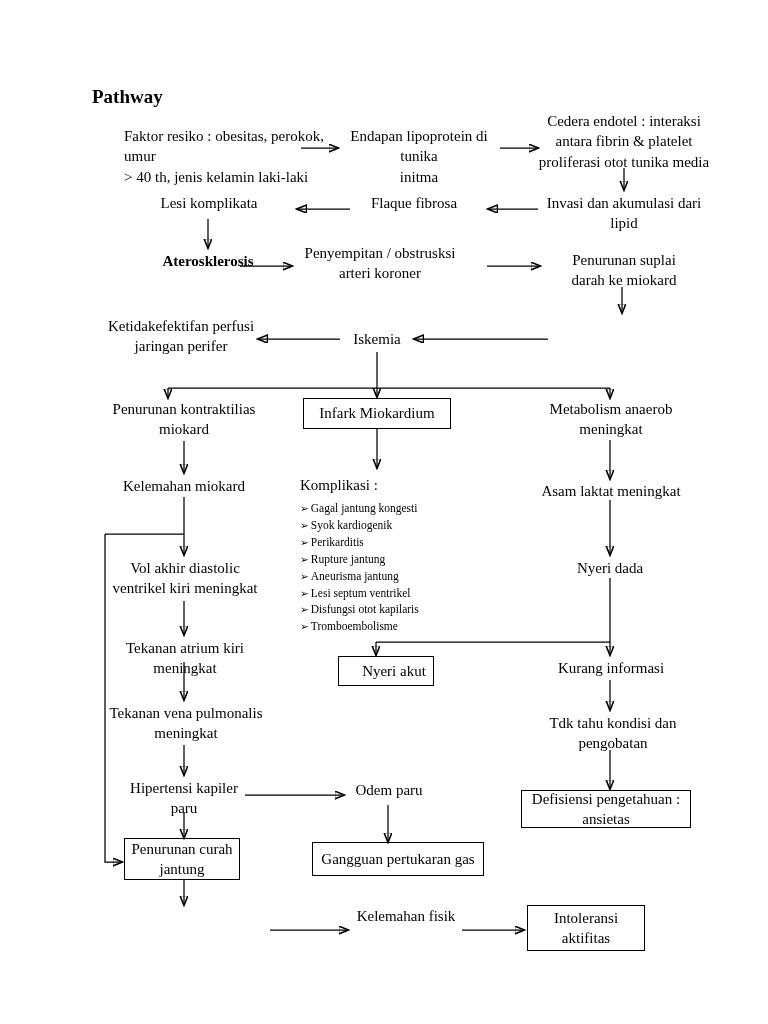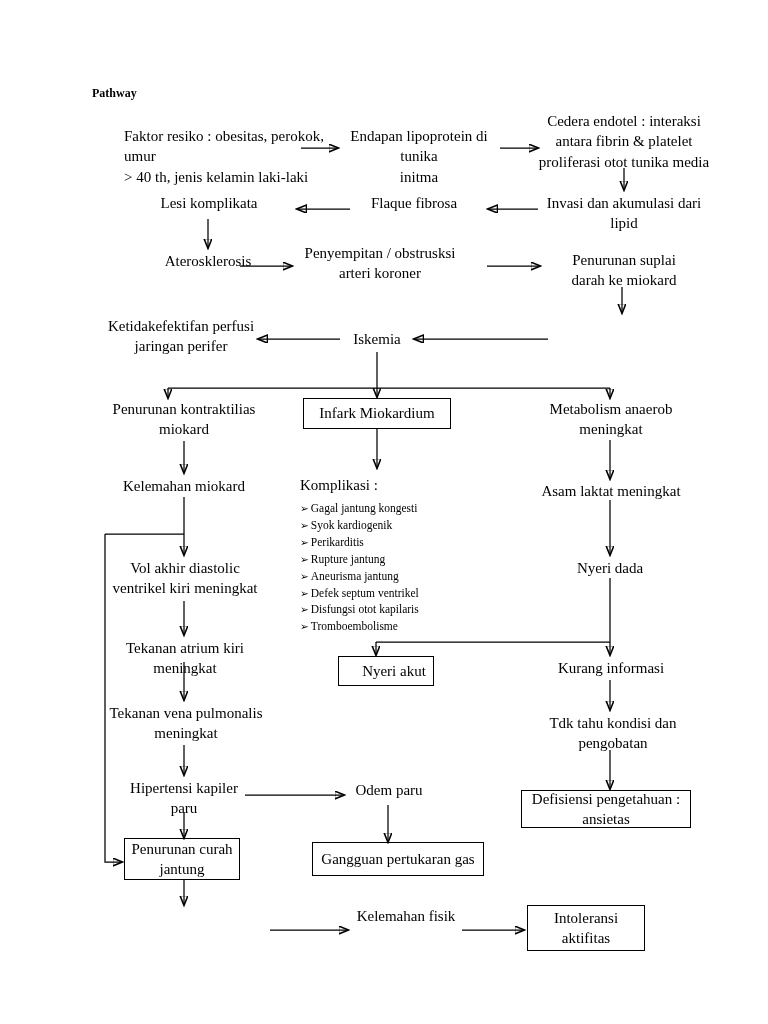--- a/index.html
+++ b/index.html
@@ -32,21 +32,21 @@
     border: 1px solid #000;
     box-sizing: border-box;
     display: flex;
     align-items: center;
     justify-content: center;
   }
   #title {
     position: absolute;
     left: 92px;
     top: 86px;
-    font-size: 12px;
+    font-size: 19px;
     font-weight: bold;
   }
   .complist {
     position: absolute;
     font-size: 11.5px;
     line-height: 1.42;
     text-align: left;
   }
   .complist .ci {
     white-space: nowrap;
@@ -161,21 +161,21 @@
 antara fibrin &amp; platelet
 proliferasi otot tunika media</div>
 
   <div class="node" style="left:150px; top:193px; width:118px;">Lesi komplikata</div>
 
   <div class="node" style="left:358px; top:193px; width:112px;">Flaque fibrosa</div>
 
   <div class="node" style="left:544px; top:193px; width:160px;">Invasi dan akumulasi dari
 lipid</div>
 
-  <div class="node" style="left:148px; top:251px; width:120px;">Aterosklerosis</div>
+  <div class="node" style="left:148px; top:251px; width:120px;font-weight:bold;">Aterosklerosis</div>
 
   <div class="node" style="left:300px; top:243px; width:160px;">Penyempitan / obstrusksi
 arteri koroner</div>
 
   <div class="node" style="left:552px; top:250px; width:144px;">Penurunan suplai
 darah ke miokard</div>
 
   <div class="node" style="left:104px; top:316px; width:154px;">Ketidakefektifan perfusi
 jaringan perifer</div>
 
@@ -193,21 +193,21 @@
   <div class="node" style="left:122px; top:476px; width:124px;">Kelemahan miokard</div>
 
   <div class="node left-align" style="left:300px; top:475px; width:170px;">Komplikasi :</div>
 
   <div class="complist" style="left:300px; top:500px; width:190px;">
       <div class="ci"><span class="bullet">➢</span><span>Gagal jantung kongesti</span></div>
       <div class="ci"><span class="bullet">➢</span><span>Syok kardiogenik</span></div>
       <div class="ci"><span class="bullet">➢</span><span>Perikarditis</span></div>
       <div class="ci"><span class="bullet">➢</span><span>Rupture jantung</span></div>
       <div class="ci"><span class="bullet">➢</span><span>Aneurisma jantung</span></div>
-      <div class="ci"><span class="bullet">➢</span><span>Defek septum ventrikel</span></div>
+      <div class="ci"><span class="bullet">➢</span><span>Lesi septum ventrikel</span></div>
       <div class="ci"><span class="bullet">➢</span><span>Disfungsi otot kapilaris</span></div>
       <div class="ci"><span class="bullet">➢</span><span>Tromboembolisme</span></div>
     </div>
 
   <div class="node" style="left:533px; top:481px; width:156px;">Asam laktat meningkat</div>
 
   <div class="node" style="left:108px; top:558px; width:154px;">Vol akhir diastolic
 ventrikel kiri meningkat</div>
 
   <div class="node" style="left:573px; top:558px; width:74px;">Nyeri dada</div>

